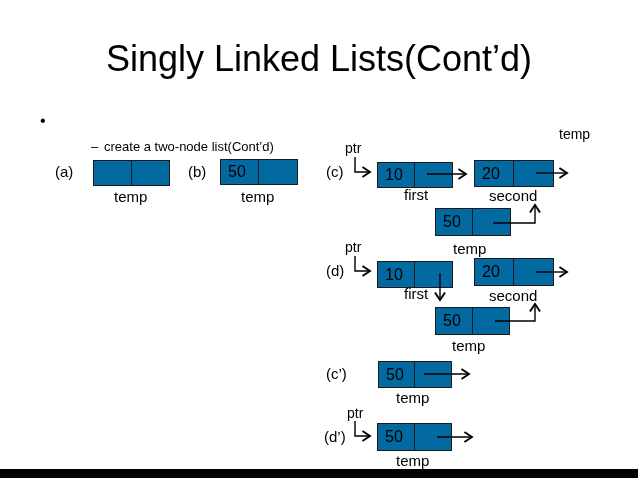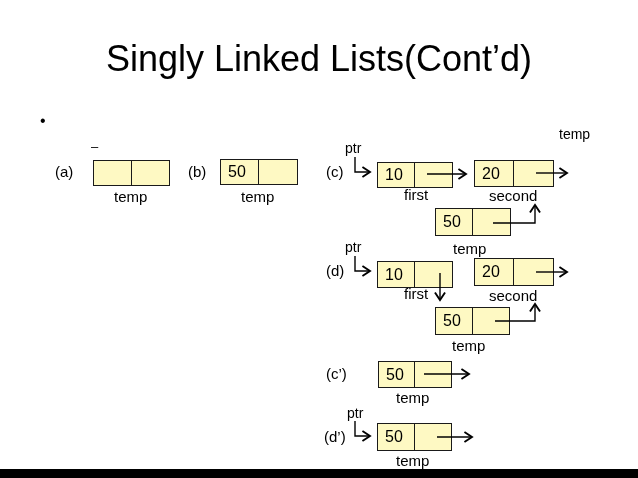--- a/index.html
+++ b/index.html
@@ -9,35 +9,36 @@
   .abs{position:absolute;white-space:nowrap;}
   .title{left:0;top:38px;width:638px;text-align:center;font-size:36px;
          font-weight:400;letter-spacing:0;}
   .bullet-marker{left:40px;top:112px;font-size:16px;}
   .bullet-text{left:62px;top:112px;font-size:16px;}
   .sub-marker{left:91px;top:139px;font-size:13px;}
   .sub-text{left:104px;top:139px;font-size:13px;}
   .lbl{font-size:15px;}
   .lbl-sm{font-size:14px;}
   .node{position:absolute;display:flex;box-sizing:border-box;
-        border:1.6px solid #1a1a1a;background:#fef9c3;}
+        border:1.6px solid #1a1a1a;background:#0369a1;}
   .node .cell-value{width:50%;box-sizing:border-box;border-right:1.4px solid #1a1a1a;
         display:flex;align-items:center;padding-left:7px;font-size:16px;}
   .node .cell-ptr{flex:1;}
   svg.overlay{position:absolute;left:0;top:0;pointer-events:none;}
   .footer-bar{left:0;top:469px;width:638px;height:9px;background:#000;}
 </style>
 </head>
 <body>
 
 <div class="slide">
 
   <div class="abs title">Singly Linked Lists(Cont’d)</div>
   <span class="abs bullet-marker">•</span>
   <span class="abs sub-marker">–</span>
+  <span class="abs sub-text">create a two-node list(Cont’d)</span>
 
   <span class="abs lbl-sm" style="left:559px;top:126px;">temp</span>
 
   <span class="abs lbl" style="left:55px;top:163px;">(a)</span>
   <div class="node" style="left:93px;top:160px;width:77px;height:26px;">
     <div class="cell-value"></div>
     <div class="cell-ptr"></div>
   </div>
   <span class="abs lbl" style="left:114px;top:188px;">temp</span>
 

